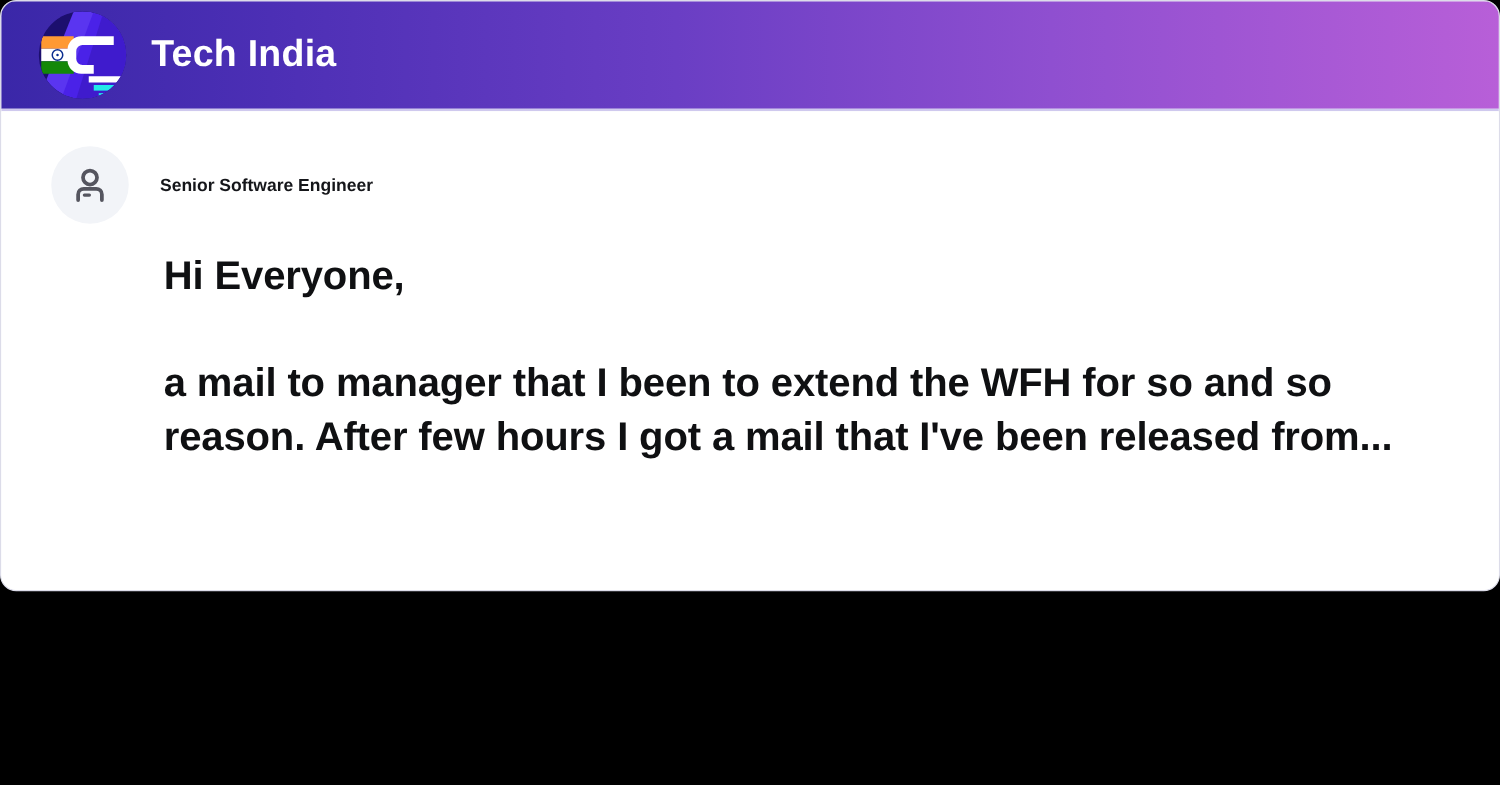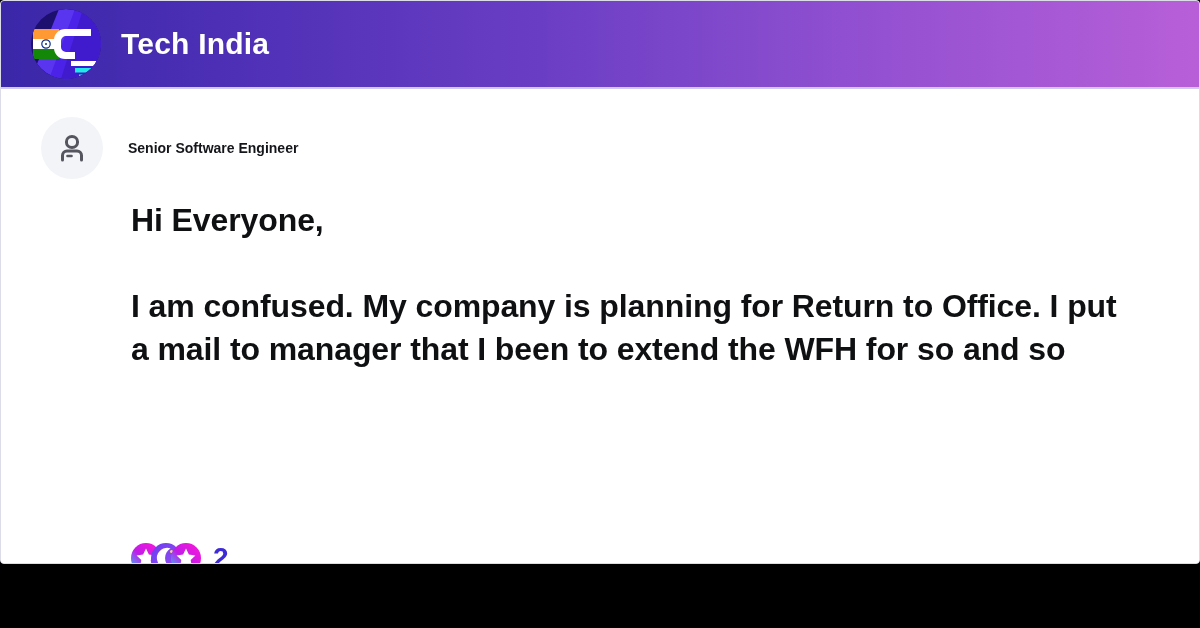--- a/index.html
+++ b/index.html
@@ -20,23 +20,23 @@
     height: 628px;
     background: #000000;
   }
 
   
   .card {
     position: absolute;
     left: 0;
     top: 0;
     width: 1200px;
-    height: 564px;
+    height: 473px;
     background: #ffffff;
-    border-radius: 4px;
+    border-radius: 13px;
     overflow: hidden;
     box-sizing: border-box;
     border: 1px solid #dcdce9;
   }
 
   
   .header {
     position: absolute;
     left: 0;
     top: 0;
@@ -236,22 +236,22 @@
               <line x1="12.5" y1="25" x2="16.5" y2="25" stroke="#55555f" stroke-width="2.6" stroke-linecap="round"></line>
             </svg>
           </span>
         </div>
         <div class="author-title">Senior Software Engineer</div>
       </div>
 
       <div class="post-body">
         <p class="para">Hi Everyone,</p>
         <div class="gap"></div>
-        <p class="para">I am confused. My company is planning for Return to Office. I put</p>
         <p class="para">a mail to manager that I been to extend the WFH for so and so</p>
+        <p class="para">reason. After few hours I got a mail that I've been released from...</p>
       </div>
 
       <div class="footer">
 
         <div class="reactions">
           <div class="react-stack">
 
             <div class="react-badge">
               <svg width="30" height="30" viewBox="0 0 30 30" aria-hidden="true">
                 <defs>

